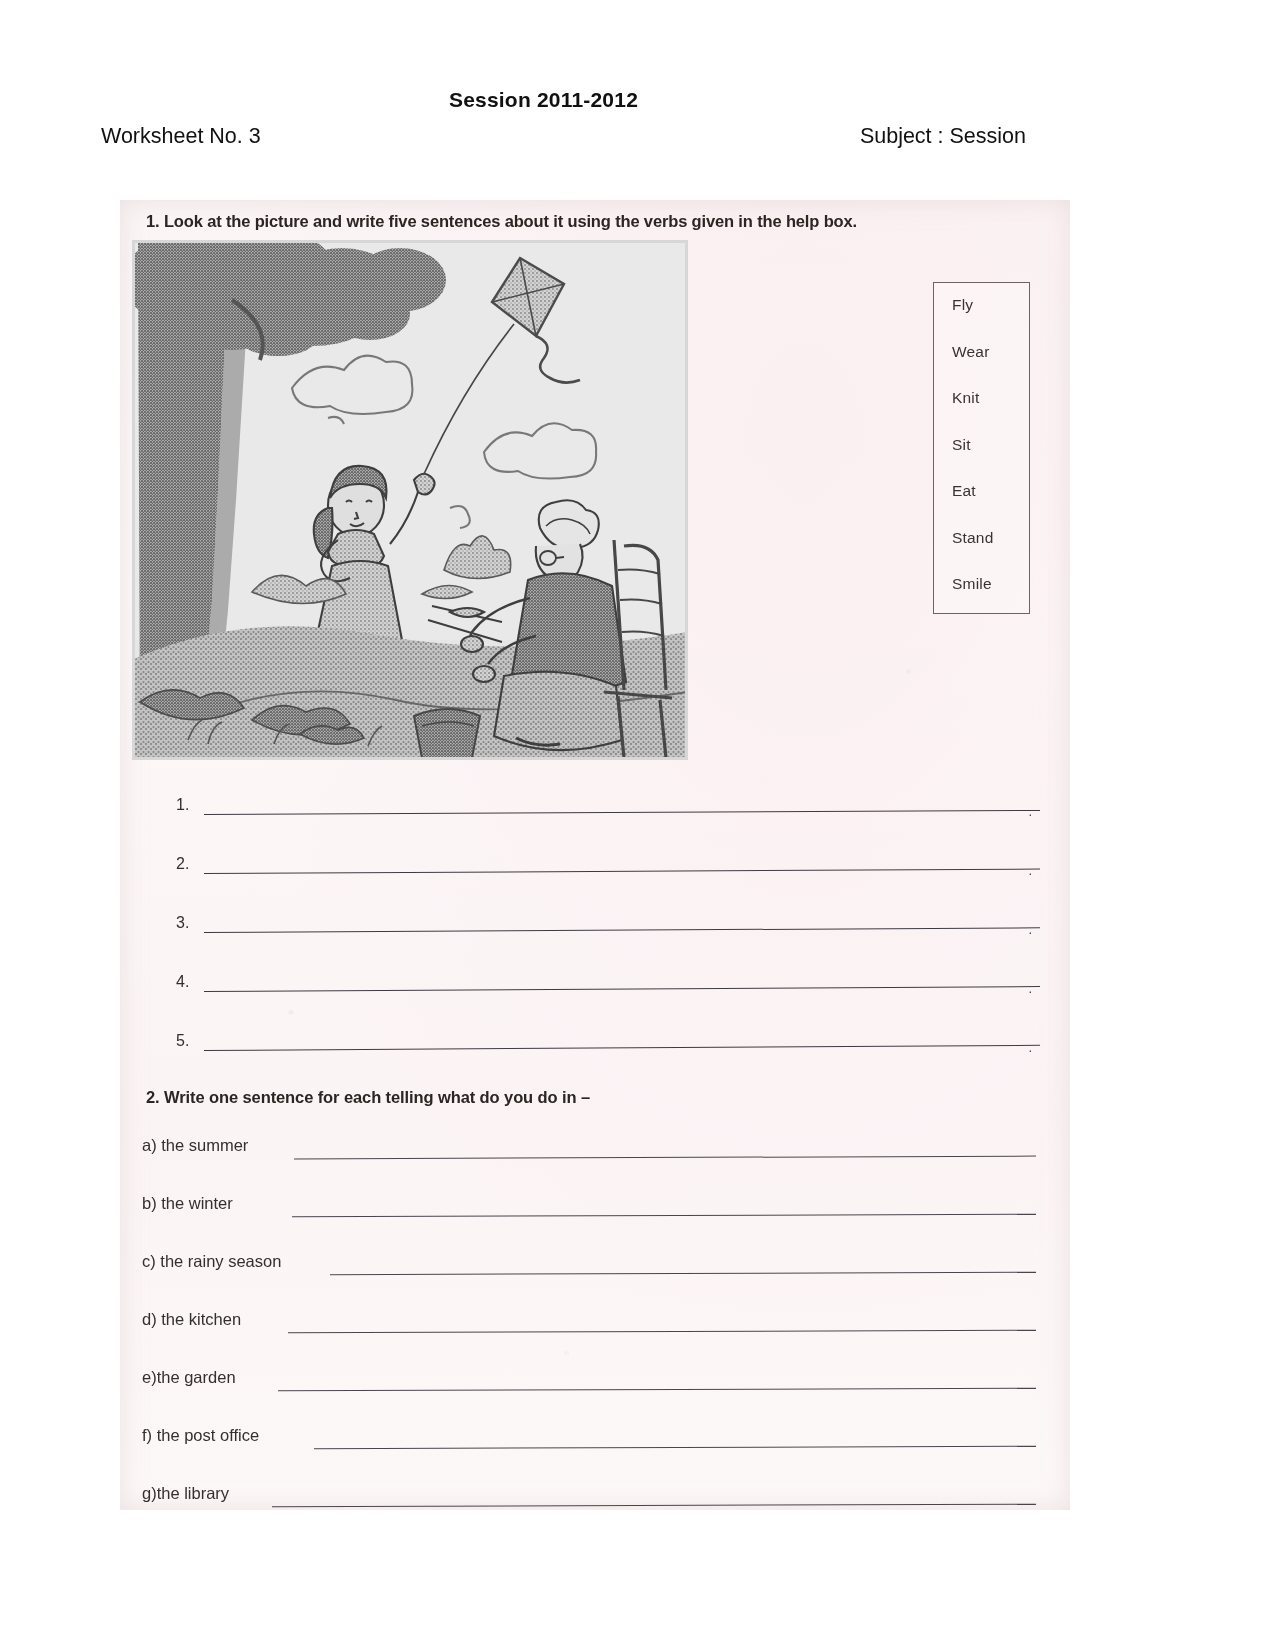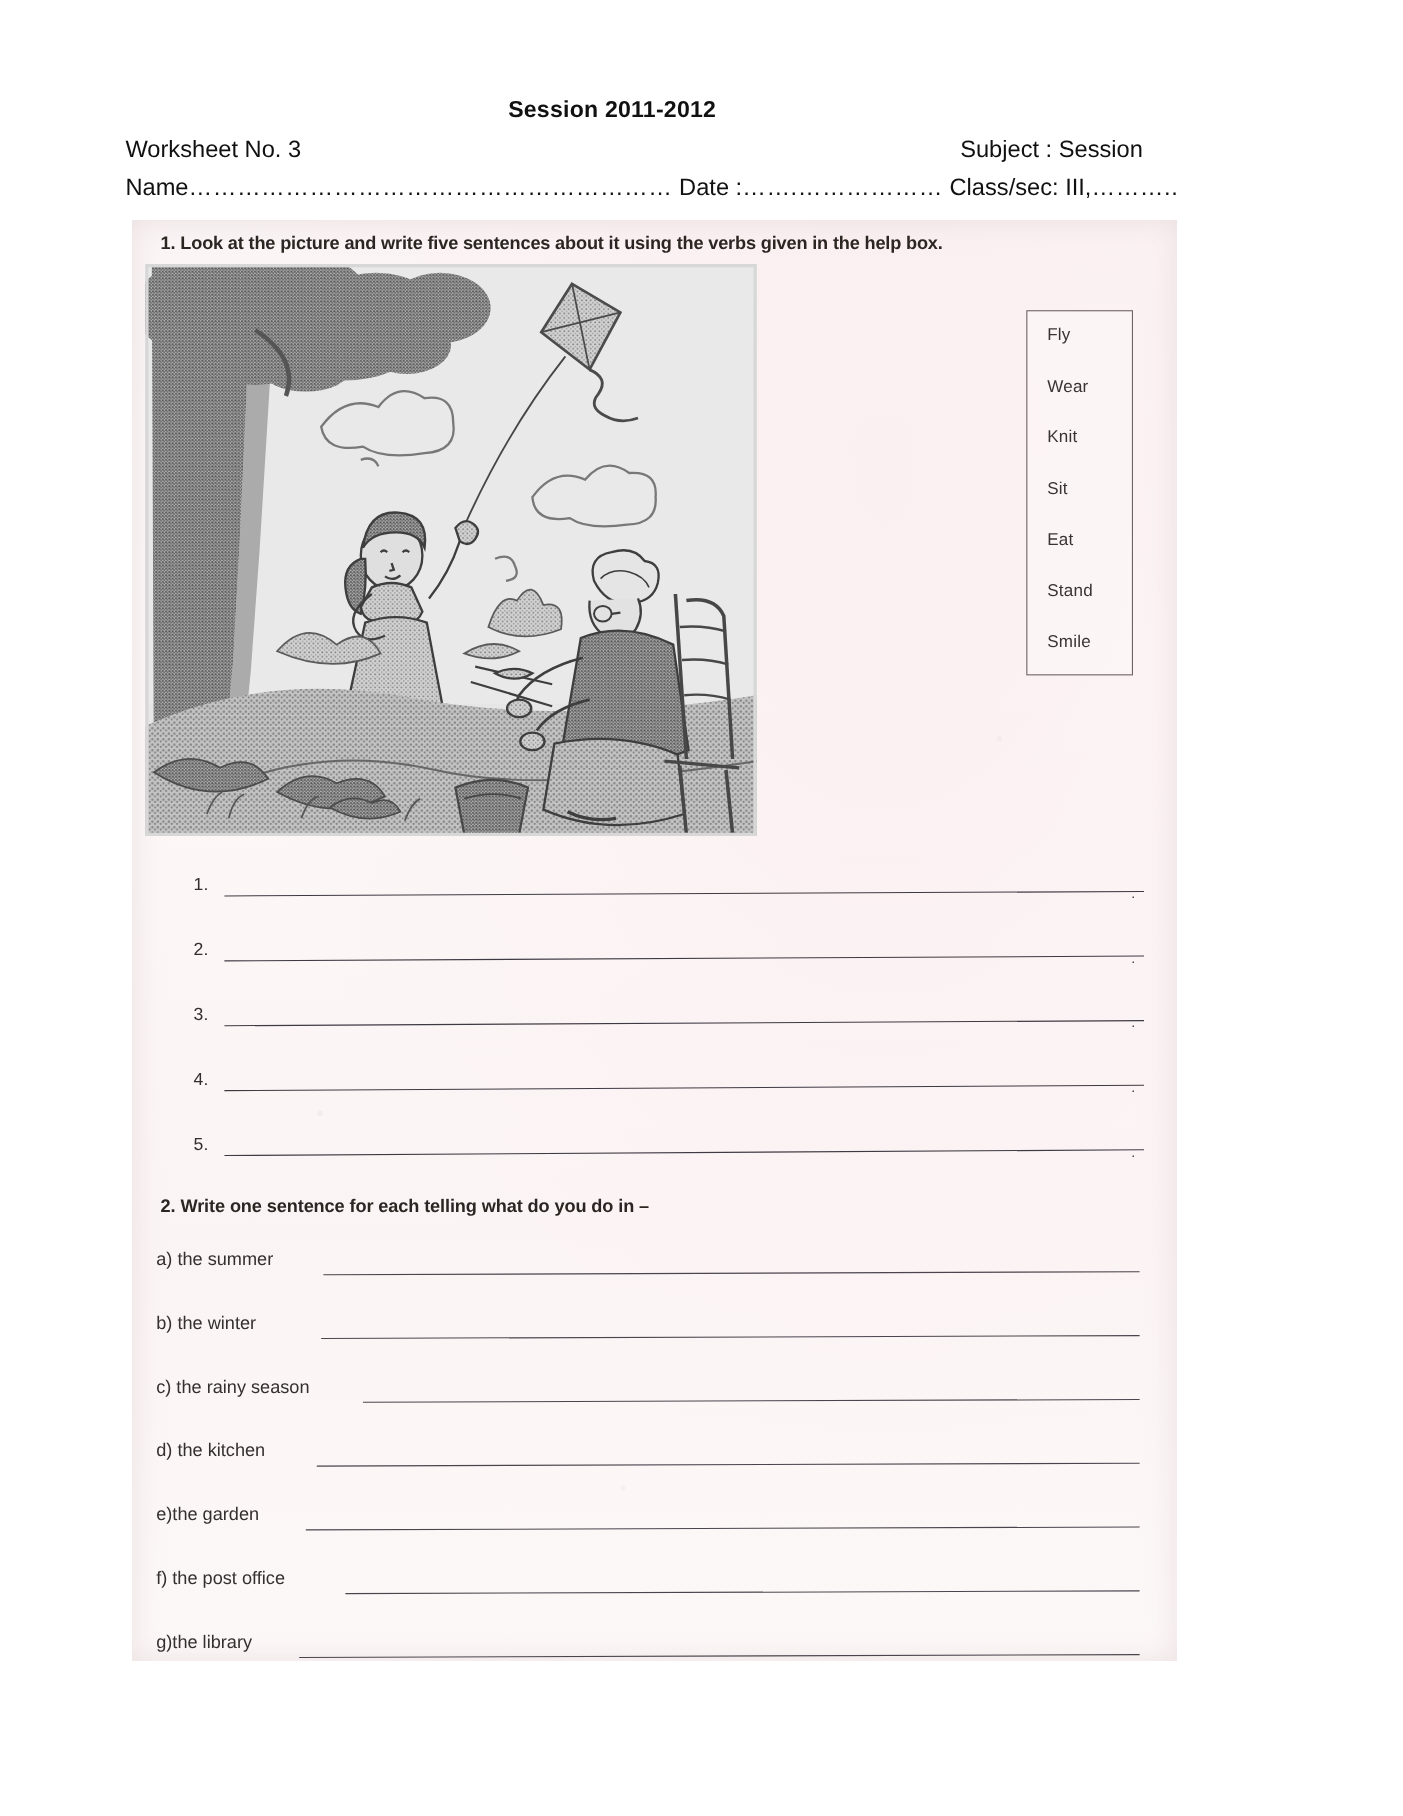--- a/index.html
+++ b/index.html
@@ -12,21 +12,21 @@
     height: 1651px;
     position: relative;
     font-family: "Liberation Sans", sans-serif;
     color: #111111;
     overflow: hidden;
   }
 
   
   .doc-header {
     position: absolute;
-    left: 114px;
+    left: 101px;
     top: 88px;
     width: 925px;
   }
   .session-title {
     text-align: center;
     font-size: 21px;
     font-weight: bold;
     letter-spacing: .2px;
     margin: 0 0 12px 0;
     padding-right: 40px;
@@ -186,25 +186,20 @@
 <body>
 
 <div class="doc-header">
   <div class="session-title">Session 2011-2012</div>
 
   <div class="header-row">
     <span class="left">Worksheet No. 3</span>
     <span class="right">Subject : Session</span>
   </div>
 
-  <div class="header-row-2">
-    <span>Name</span><span class="dots">……………………………………………………</span>
-    <span>Date :</span><span class="dots">…….………………</span>
-    <span>Class/sec: III,</span><span class="dots">………..</span>
-  </div>
 </div>
 
 <div class="scan">
 
   <div class="q1-line">1. Look at the picture and  write  five sentences about it using the verbs given in the help box.</div>
 
   <div class="picture">
     <svg viewBox="0 0 556 520" preserveAspectRatio="none">
       <defs>
         <pattern id="stip" width="4" height="4" patternUnits="userSpaceOnUse">

